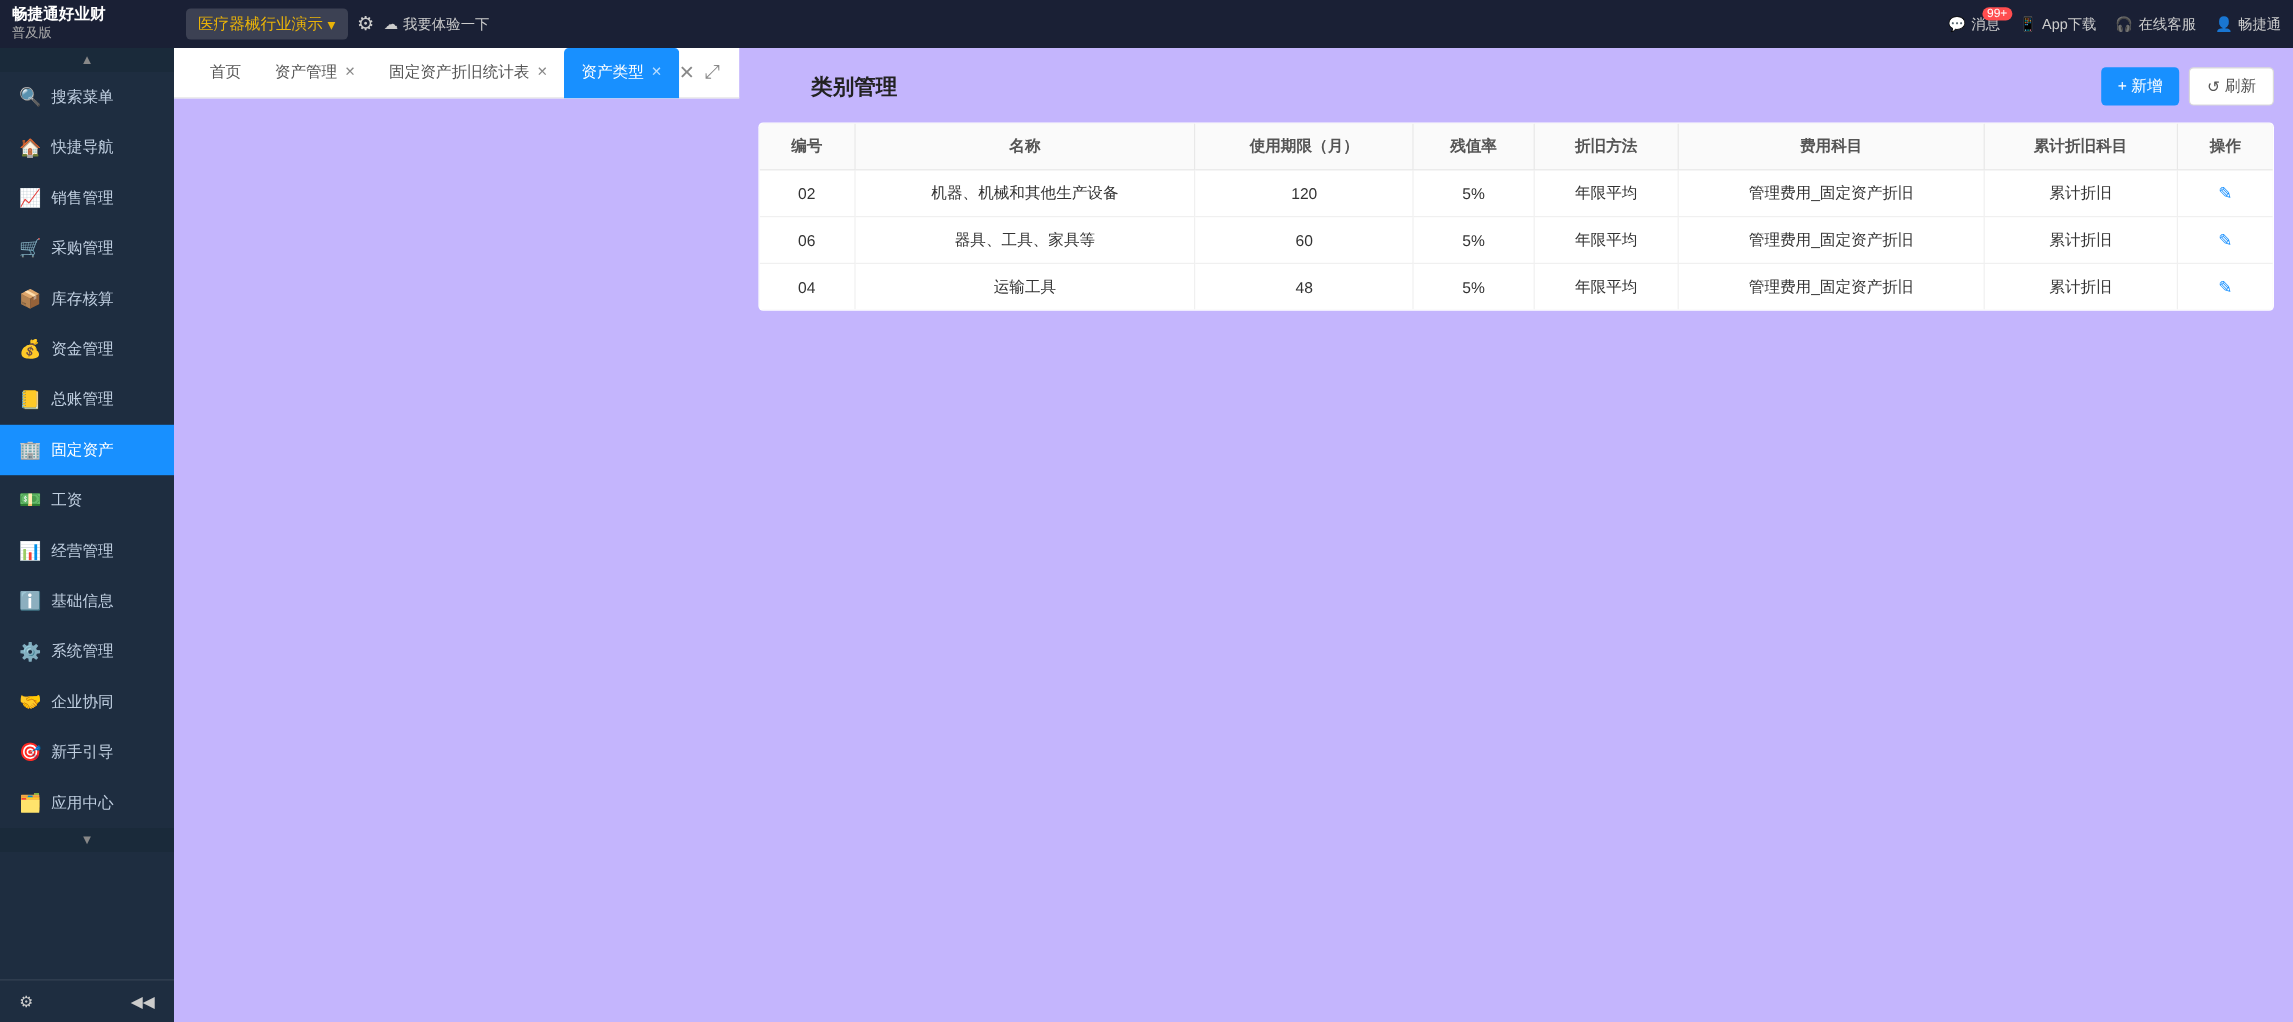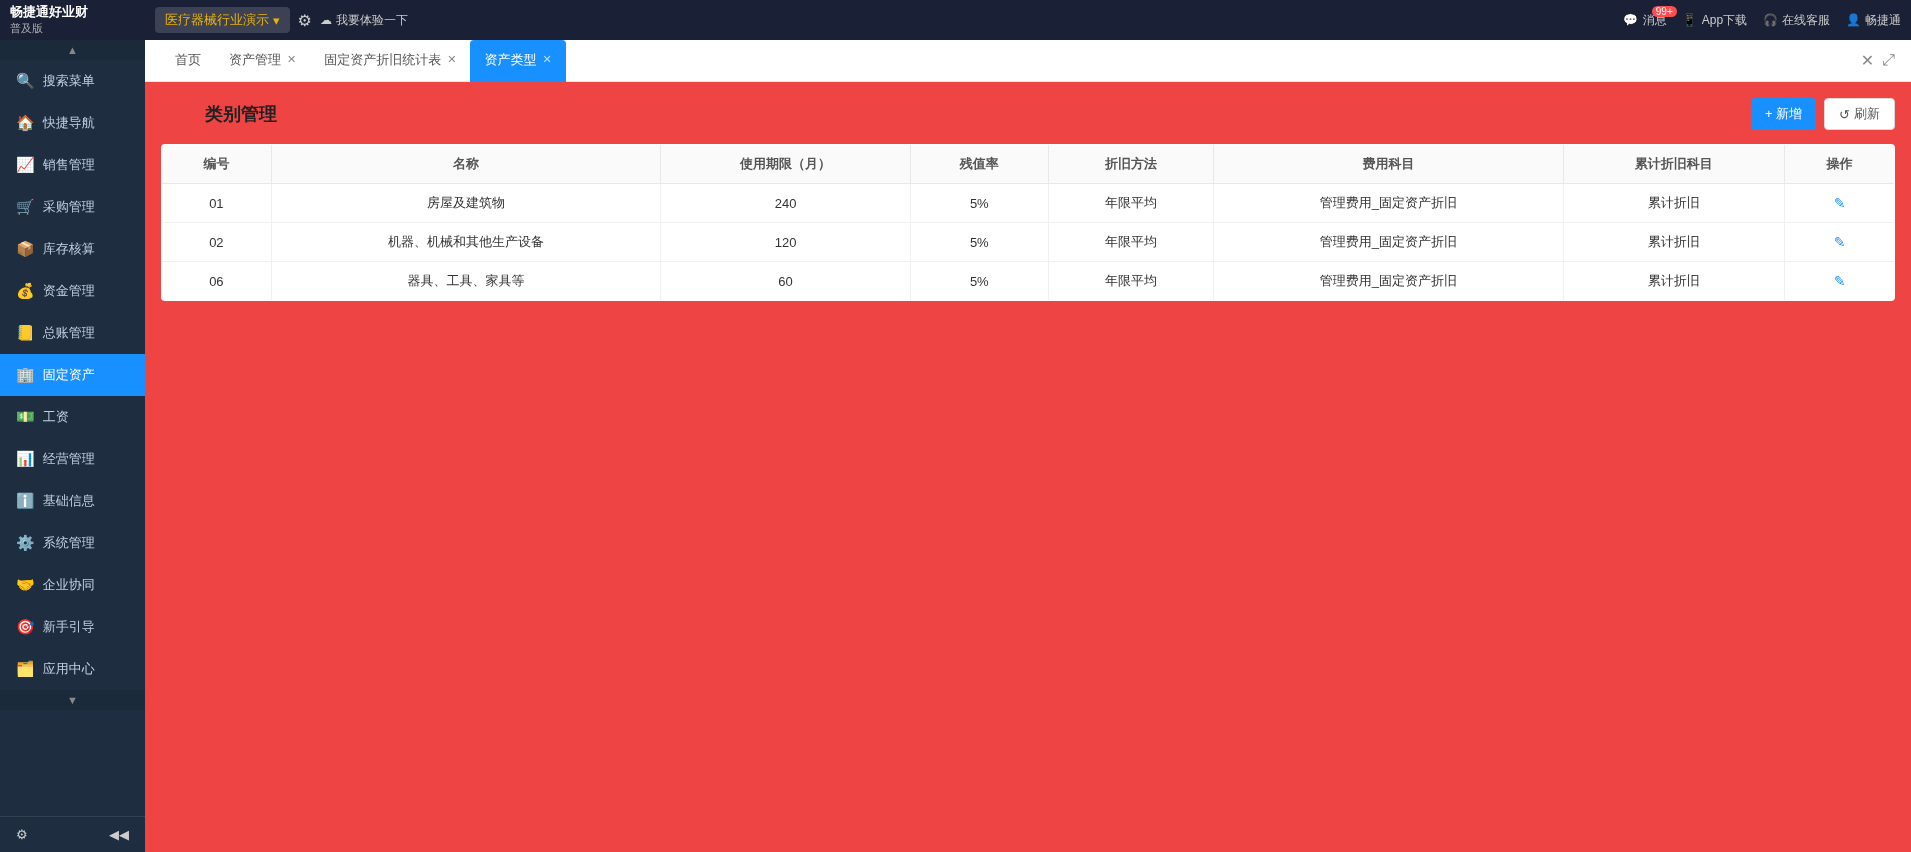--- a/index.html
+++ b/index.html
@@ -130,23 +130,23 @@
       color: #888;
       cursor: pointer;
       font-size: 11px;
       flex-shrink: 0;
     }
 
     
     .content-area {
       flex: 1;
       display: flex;
-      flex-direction: column;
+      flex-direction: row;
       overflow: hidden;
-      background: #ef4444;
+      background: #c4b5fd;
     }
 
     
     .tab-bar {
       background: #fff;
       display: flex;
       align-items: center;
       padding: 0 16px;
       border-bottom: 1px solid #e8e8e8;
       height: 42px;
@@ -420,48 +420,48 @@
             <th>名称</th>
             <th>使用期限（月）</th>
             <th>残值率</th>
             <th>折旧方法</th>
             <th>费用科目</th>
             <th>累计折旧科目</th>
             <th>操作</th>
           </tr>
         </thead>
         <tbody id="table-body">
-        <tr>
-      <td class="td-link">01</td>
-      <td class="td-left">房屋及建筑物</td>
-      <td>240</td>
-      <td>5%</td>
-      <td>年限平均</td>
-      <td>管理费用_固定资产折旧</td>
-      <td class="td-link">累计折旧</td>
-      <td><span class="td-edit">✎</span></td>
-    </tr>
             <tr>
       <td class="td-link">02</td>
       <td class="td-left">机器、机械和其他生产设备</td>
       <td>120</td>
       <td>5%</td>
       <td>年限平均</td>
       <td>管理费用_固定资产折旧</td>
       <td class="td-link">累计折旧</td>
       <td><span class="td-edit">✎</span></td>
     </tr>
             <tr>
       <td class="td-link">06</td>
       <td class="td-left">器具、工具、家具等</td>
       <td>60</td>
       <td>5%</td>
       <td>年限平均</td>
       <td>管理费用_固定资产折旧</td>
       <td class="td-link">累计折旧</td>
       <td><span class="td-edit">✎</span></td>
     </tr>
+            <tr>
+      <td class="td-link">04</td>
+      <td class="td-left">运输工具</td>
+      <td>48</td>
+      <td>5%</td>
+      <td>年限平均</td>
+      <td>管理费用_固定资产折旧</td>
+      <td class="td-link">累计折旧</td>
+      <td><span class="td-edit">✎</span></td>
+    </tr>
           </tbody>
       </table>
     </div>
 
   </div>
 </div>
 
 </body></html>

